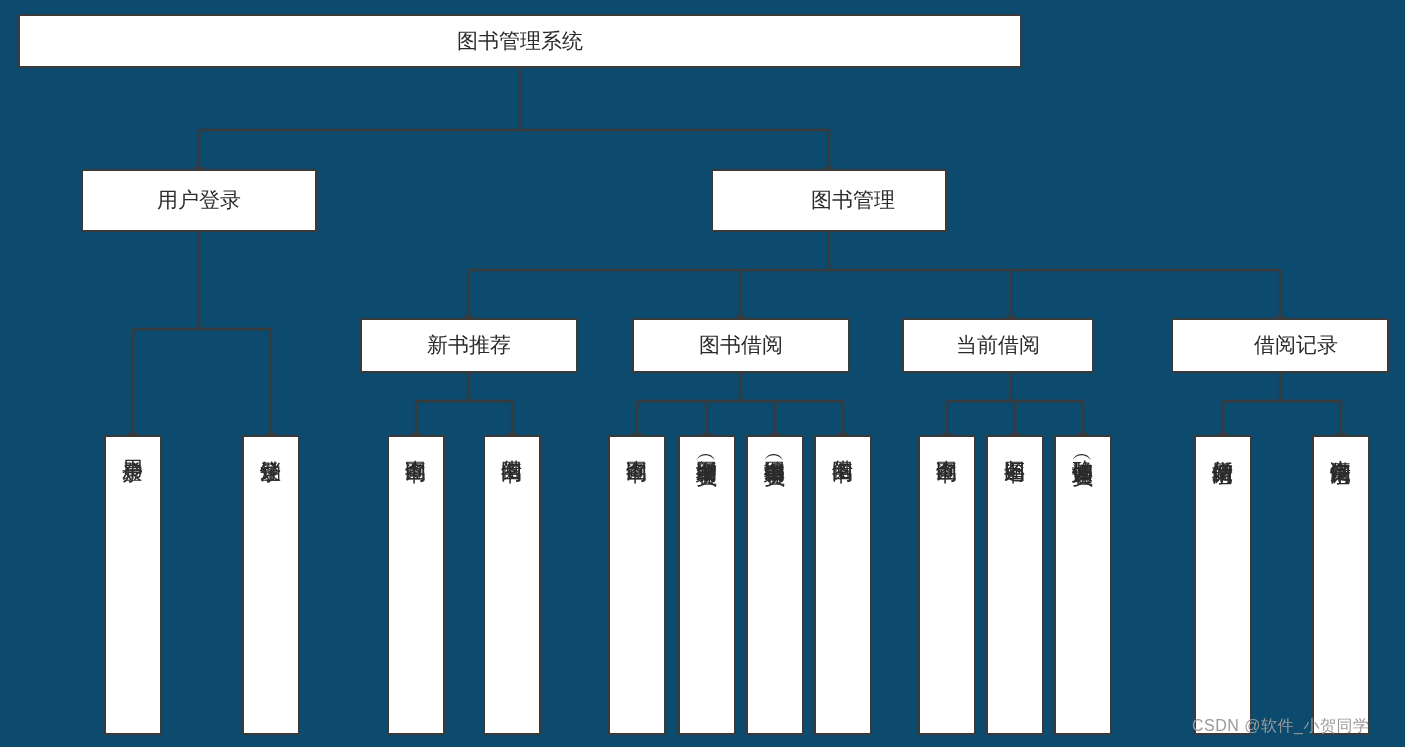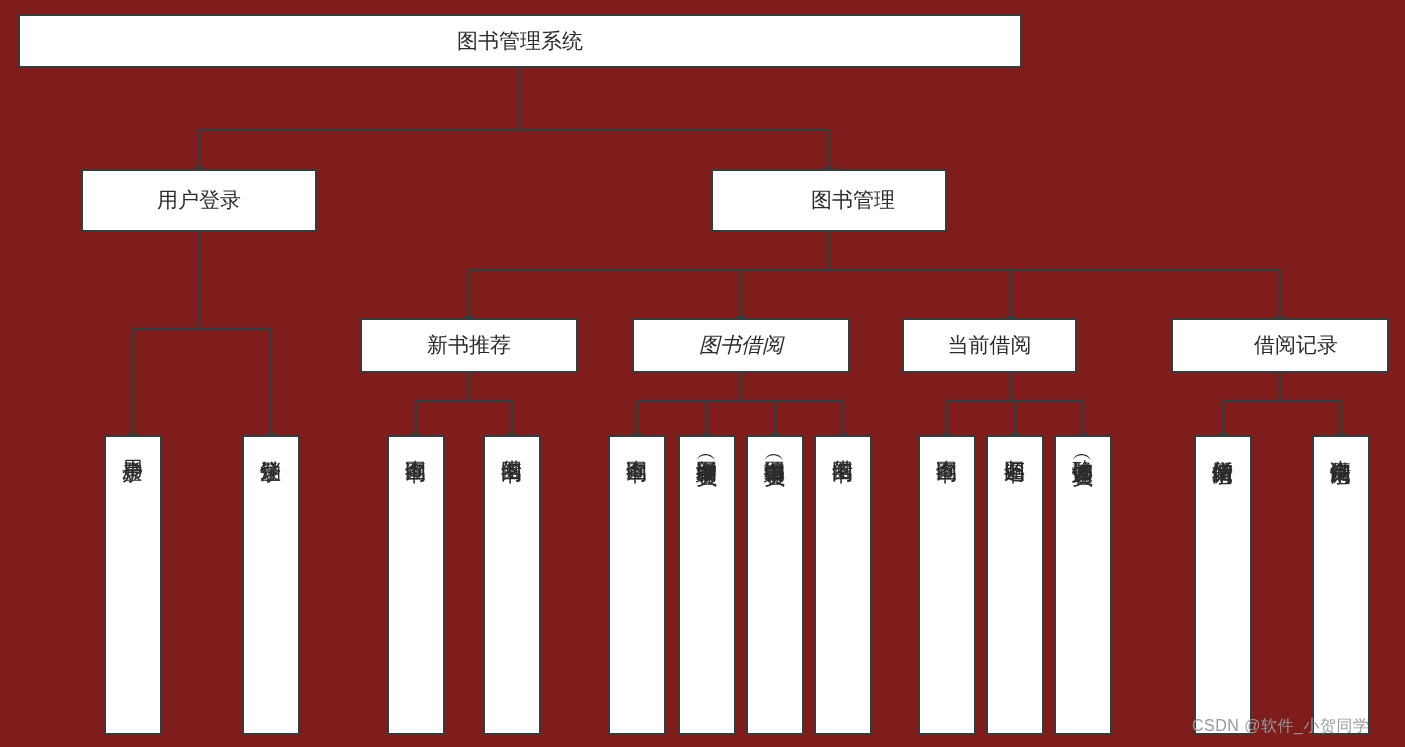--- a/index.html
+++ b/index.html
@@ -7,21 +7,21 @@
     padding: 0;
     background: #ffffff;
   }
   body {
     font-family: "Liberation Sans", "DejaVu Sans", sans-serif;
   }
   #canvas {
     position: relative;
     width: 1405px;
     height: 747px;
-    background: #7f1d1d;
+    background: #0c4a6e;
     overflow: hidden;
   }
   #wires {
     position: absolute;
     left: 0;
     top: 0;
     width: 1405px;
     height: 747px;
   }
   .node {
@@ -119,24 +119,24 @@
       </div>
       <div class="node horiz" style="left: 81px; top: 169px; width: 236px; height: 63px;">
         <span class="label">用户登录</span>
       </div>
       <div class="node horiz" style="left: 711px; top: 169px; width: 236px; height: 63px; padding-left: 48px;">
         <span class="label">图书管理</span>
       </div>
       <div class="node horiz" style="left: 360px; top: 318px; width: 218px; height: 55px;">
         <span class="label">新书推荐</span>
       </div>
-      <div class="node horiz" style="left: 632px; top: 318px; width: 218px; height: 55px; font-style: italic;">
+      <div class="node horiz" style="left: 632px; top: 318px; width: 218px; height: 55px;">
         <span class="label">图书借阅</span>
       </div>
-      <div class="node horiz" style="left: 902px; top: 318px; width: 175px; height: 55px;">
+      <div class="node horiz" style="left: 902px; top: 318px; width: 192px; height: 55px;">
         <span class="label">当前借阅</span>
       </div>
       <div class="node horiz" style="left: 1171px; top: 318px; width: 218px; height: 55px; padding-left: 32px;">
         <span class="label">借阅记录</span>
       </div>
       <div class="node vert" style="left: 104px; top: 435px; width: 58px; height: 300px;">
         <span class="label">用户登录</span>
       </div>
       <div class="node vert" style="left: 242px; top: 435px; width: 58px; height: 300px;">
         <span class="label">注销登录</span>

